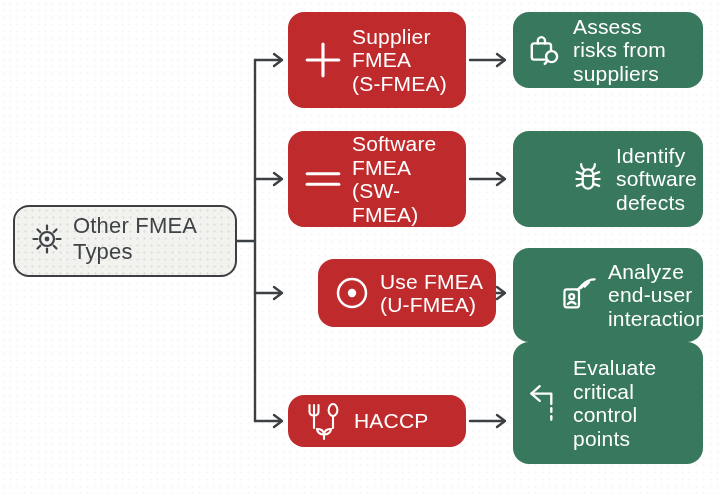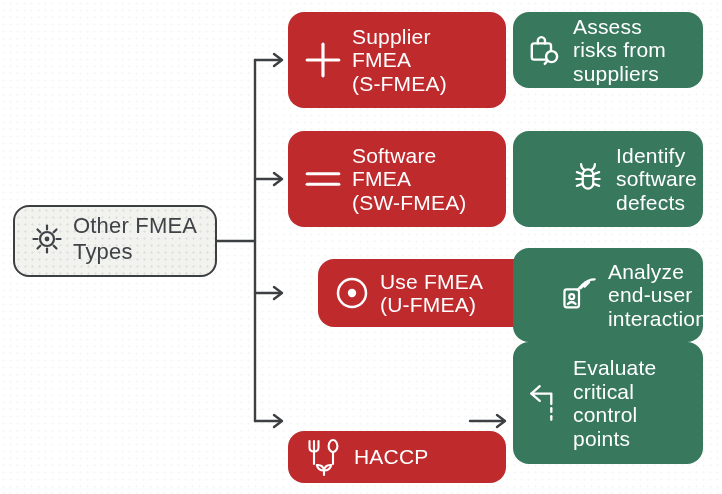--- a/index.html
+++ b/index.html
@@ -11,42 +11,42 @@
     font-family:"Liberation Sans","DejaVu Sans",sans-serif;
   }
   .node{
     position:absolute;display:flex;align-items:center;gap:10px;
     border-radius:16px;box-sizing:border-box;
   }
   .node .label{
     white-space:pre-line;letter-spacing:0.2px;
   }
   .root-node{
-    left:13px;top:205px;width:204px;height:72px;
+    left:13px;top:205px;width:224px;height:72px;
     background:#f2f2ef;
     background-image:radial-gradient(circle, rgba(60,64,67,0.09) 1px, transparent 1.2px);
     background-size:7px 7px;
     border:2.4px solid #3c4043;
     padding:0 10px 4px 16px;
     color:#3f4347;
   }
   .root-node .label{font-size:22px;line-height:26px;}
   .red-node{
-    left:288px;width:218px;background:#bf2a2d;color:#ffffff;
+    left:288px;width:178px;background:#bf2a2d;color:#ffffff;
     padding:0 8px 0 16px;
   }
   .green-node{
     left:513px;width:190px;background:#38795e;color:#ffffff;
     padding:0 6px 0 14px;
   }
   .red-node .label,.green-node .label{font-size:21px;line-height:23.5px;}
   .r1{top:12px;height:96px;}
   .r2{top:131px;height:96px;}
   .r3{top:259px;height:68px;margin-left:30px;}
-  .r4{top:395px;height:52px;margin-top:36px;}
+  .r4{top:395px;height:52px;}
   .g1{top:12px;height:76px;}
   .g2{top:131px;height:96px;justify-content:flex-end;}
   .g3{top:248px;height:94px;padding-left:47px;}
   .g4{top:342px;height:122px;}
   .icon{flex:0 0 auto;display:flex;align-items:center;justify-content:center;}
   .connectors{position:absolute;left:0;top:0;pointer-events:none;}
 </style>
 </head>
 <body>
 

